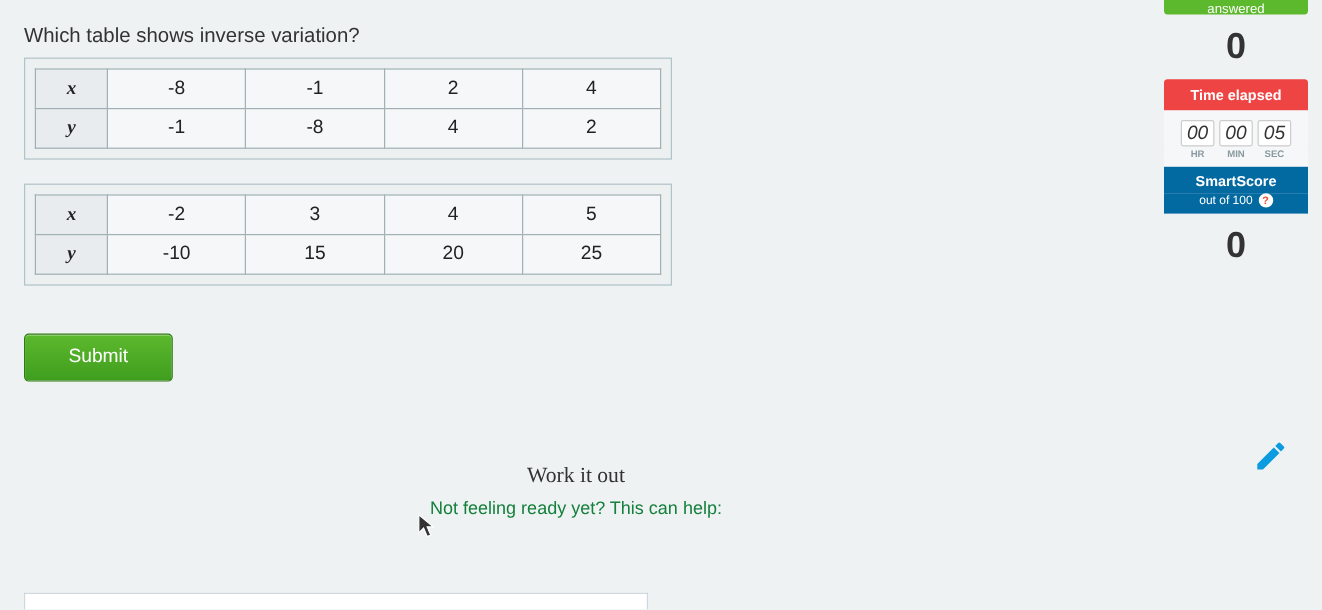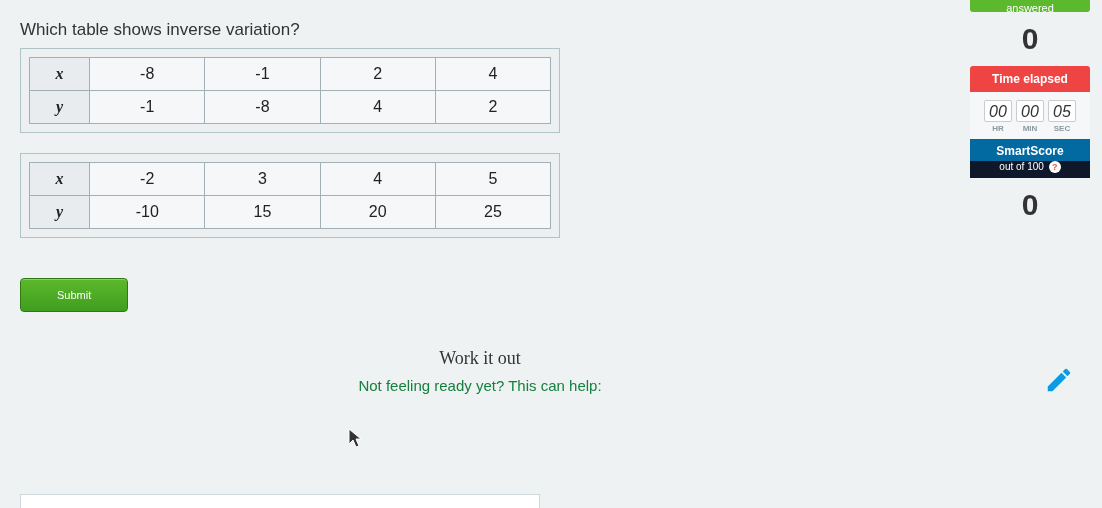--- a/index.html
+++ b/index.html
@@ -48,21 +48,21 @@
       width: 60px;
       font-family: Georgia, serif;
     }
     .data-table td.val {
       width: 115px;
     }
     .submit-btn {
       background: linear-gradient(#5cb82c, #3f9e1f);
       border: 1px solid #2e7a10;
       color: #fff;
-      font-size: 11px;
+      font-size: 16px;
       padding: 10px 36px;
       border-radius: 4px;
       cursor: pointer;
       margin-top: 20px;
       box-shadow: inset 0 1px 0 rgba(255,255,255,0.3);
     }
     .sidebar {
       position: absolute;
       right: 12px;
       top: 0;
@@ -124,21 +124,21 @@
       font-weight: bold;
     }
     .smartscore-hdr {
       background: #0369a1;
       color: #fff;
       font-size: 12px;
       font-weight: bold;
       padding: 5px 0 3px 0;
     }
     .smartscore-sub {
-      background: #0f172a;
+      background: #0369a1;
       color: #fff;
       font-size: 10px;
       padding: 0 0 5px 0;
     }
     .help-q {
       display: inline-block;
       background: #fff;
       color: #e8503a;
       width: 12px;
       height: 12px;
@@ -152,21 +152,21 @@
       position: absolute;
       right: 28px;
       top: 365px;
       width: 30px;
       height: 30px;
       cursor: pointer;
     }
     .pencil-icon svg { width: 100%; height: 100%; }
     .workout-block {
       text-align: center;
-      margin-top: 36px;
+      margin-top: 68px;
       clear: both;
     }
     .workout-title {
       font-family: Georgia, serif;
       font-size: 18px;
       color: #333;
       margin-bottom: 8px;
     }
     .workout-sub {
       font-size: 15px;

